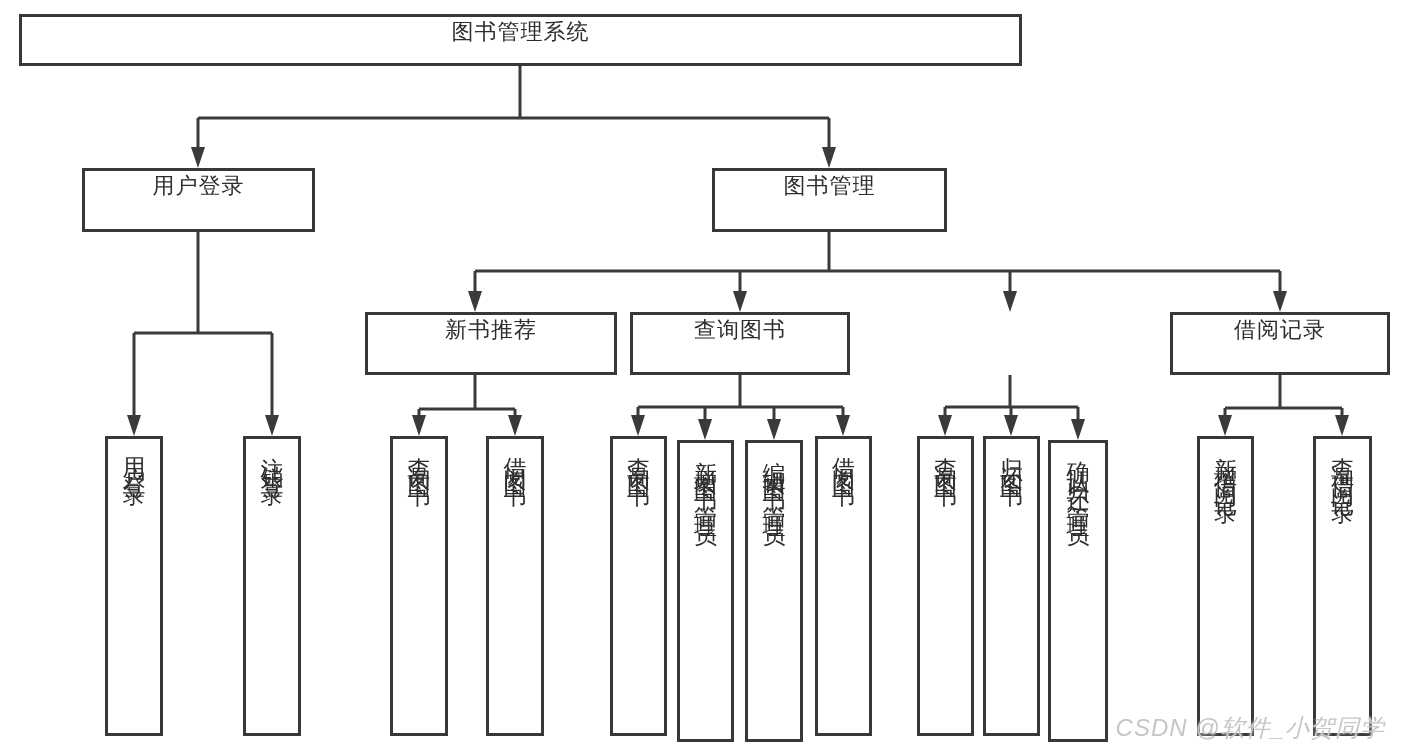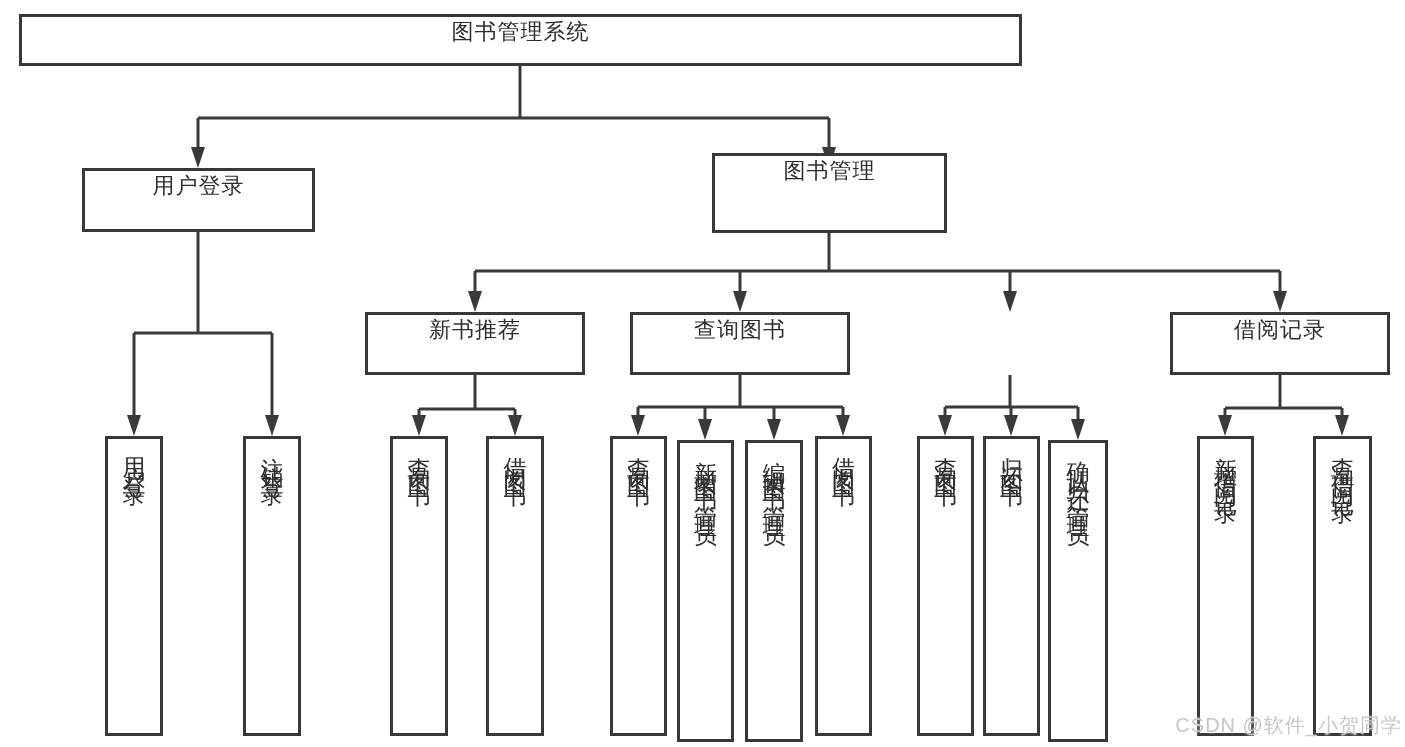--- a/index.html
+++ b/index.html
@@ -39,27 +39,28 @@
   }
   .node.v span {
     writing-mode: vertical-rl;
     font-size: 23px;
     letter-spacing: 9px;
     line-height: 1;
   }
   .watermark {
     position: absolute;
     top: 712px;
-    right: 3px;
-    font-size: 20px;
+    right: 20px;
+    font-size: 24px;
     color: #c6c6c6;
     letter-spacing: 1px;
     text-shadow: 0 0 3px #ffffff;
     white-space: nowrap;
     z-index: 10;
+    font-style: italic;
   }
 </style>
 </head>
 <body>
 
 <div class="stage">
 
   <svg class="connectors" viewBox="0 0 1405 747" xmlns="http://www.w3.org/2000/svg">
 
     <path d="M520 66 V118 M198 118 H829 M198 118 V150 M829 118 V150"></path>
@@ -96,25 +97,25 @@
     <polygon points="1335,415 1349,415 1342,436"></polygon>
   </svg>
 
   <div class="node h" style="left:19px;top:14px;width:1003px;height:52px">
     <span>图书管理系统</span>
   </div>
 
   <div class="node h" style="left:82px;top:168px;width:233px;height:64px">
     <span>用户登录</span>
   </div>
-  <div class="node h" style="left:712px;top:153px;width:235px;height:80px">
+  <div class="node h" style="left:712px;top:168px;width:235px;height:64px">
     <span>图书管理</span>
   </div>
 
-  <div class="node h" style="left:365px;top:312px;width:220px;height:63px">
+  <div class="node h" style="left:365px;top:312px;width:252px;height:63px">
     <span>新书推荐</span>
   </div>
   <div class="node h" style="left:630px;top:312px;width:220px;height:63px">
     <span>查询图书</span>
   </div>
   <div class="node h" style="left:1170px;top:312px;width:220px;height:63px">
     <span>借阅记录</span>
   </div>
 
   <div class="node v" style="left:105px;top:436px;width:58px;height:300px">

